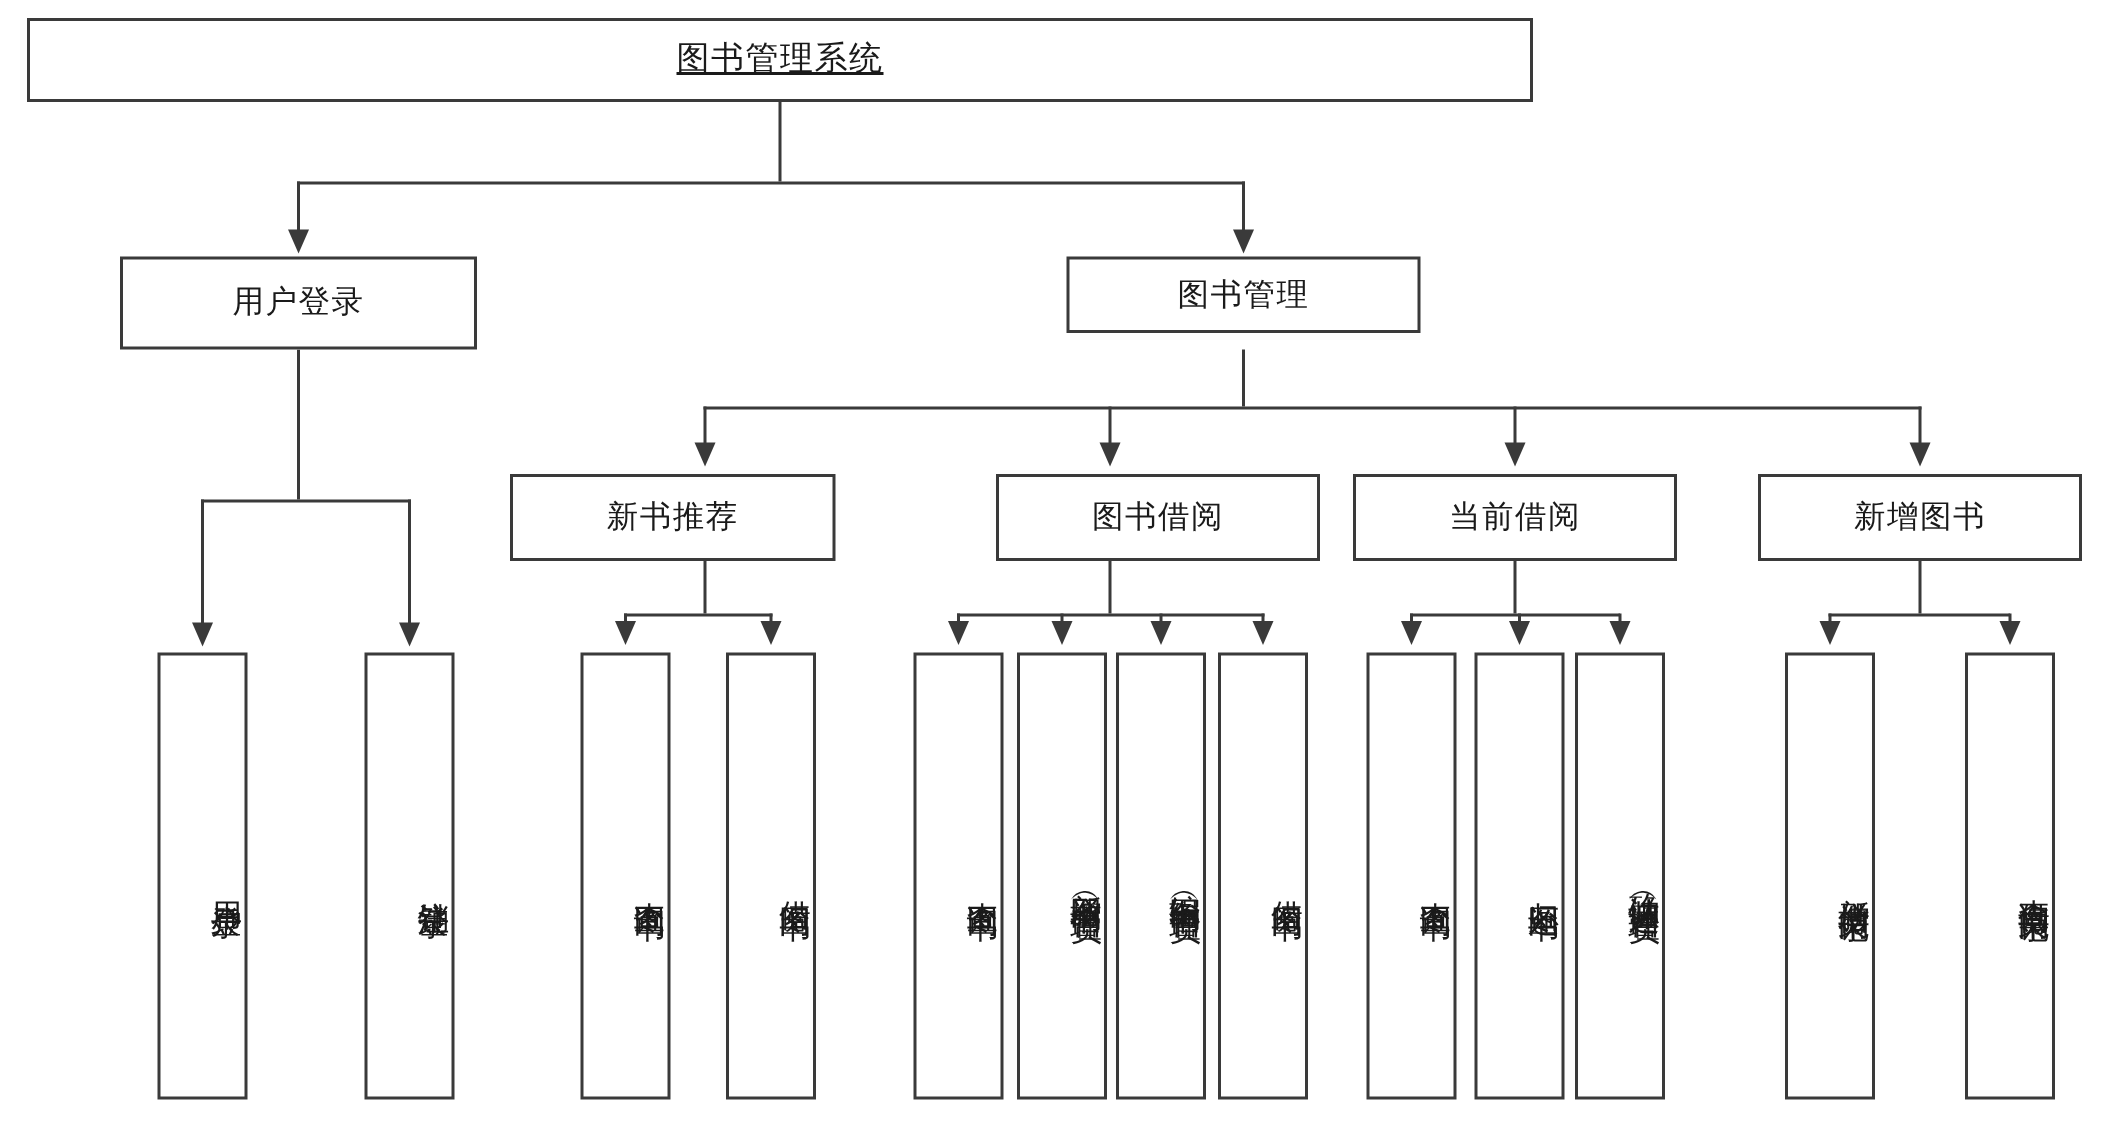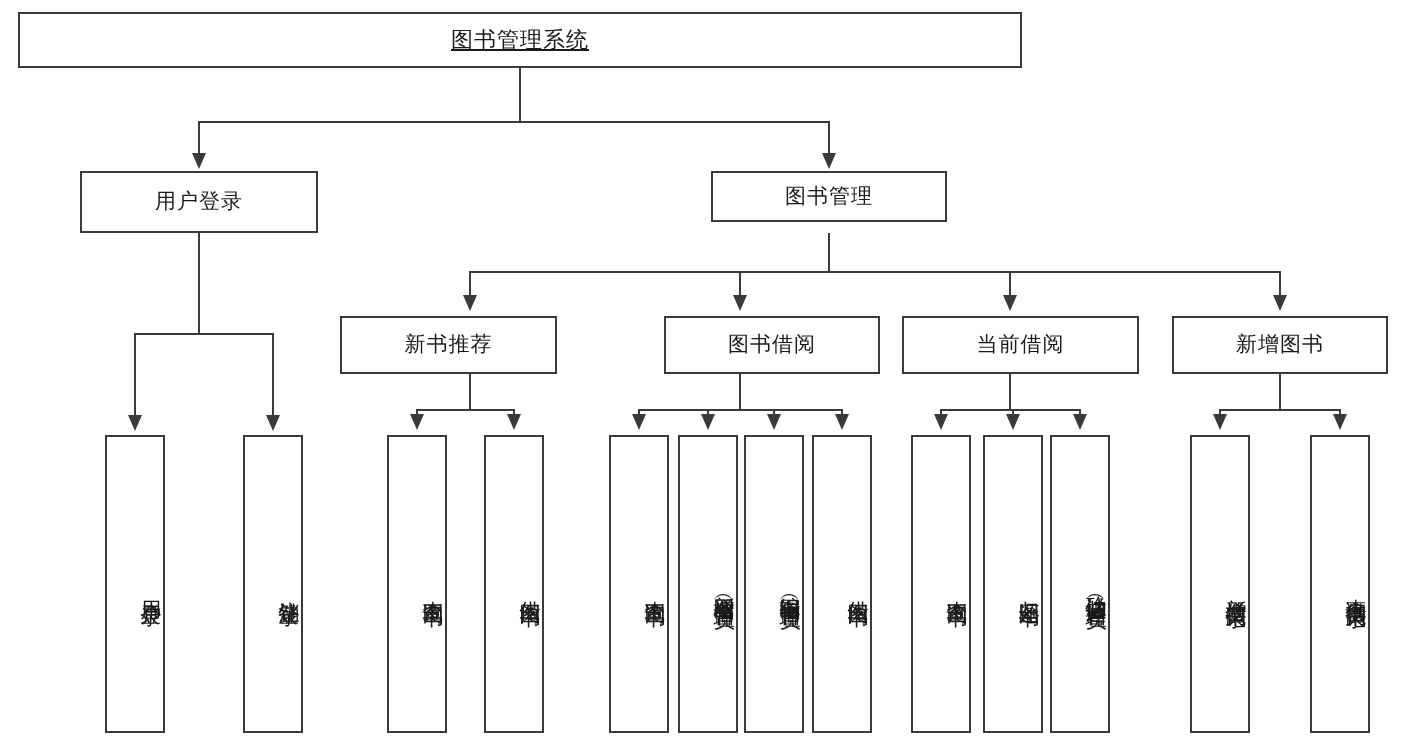--- a/index.html
+++ b/index.html
@@ -139,21 +139,21 @@
     </div>
     <div class="node node-h" style="left: 711px; top: 171px; width: 236px; height: 51px;">
       <span>图书管理</span>
     </div>
     <div class="node node-h" style="left: 340px; top: 316px; width: 217px; height: 58px;">
       <span>新书推荐</span>
     </div>
     <div class="node node-h" style="left: 632px; top: 316px; width: 216px; height: 58px; margin-left: 32px;">
       <span>图书借阅</span>
     </div>
-    <div class="node node-h" style="left: 902px; top: 316px; width: 237px; height: 58px; text-align: center;">
+    <div class="node node-h" style="left: 902px; top: 316px; width: 216px; height: 58px; text-align: center;">
       <span>当前借阅</span>
     </div>
     <div class="node node-h" style="left: 1172px; top: 316px; width: 216px; height: 58px;">
       <span>新增图书</span>
     </div>
     <div class="node node-v" style="left: 105px; top: 435px; width: 60px; height: 298px;">
       <span>用户登录</span>
     </div>
     <div class="node node-v" style="left: 243px; top: 435px; width: 60px; height: 298px;">
       <span>注销登录</span>

